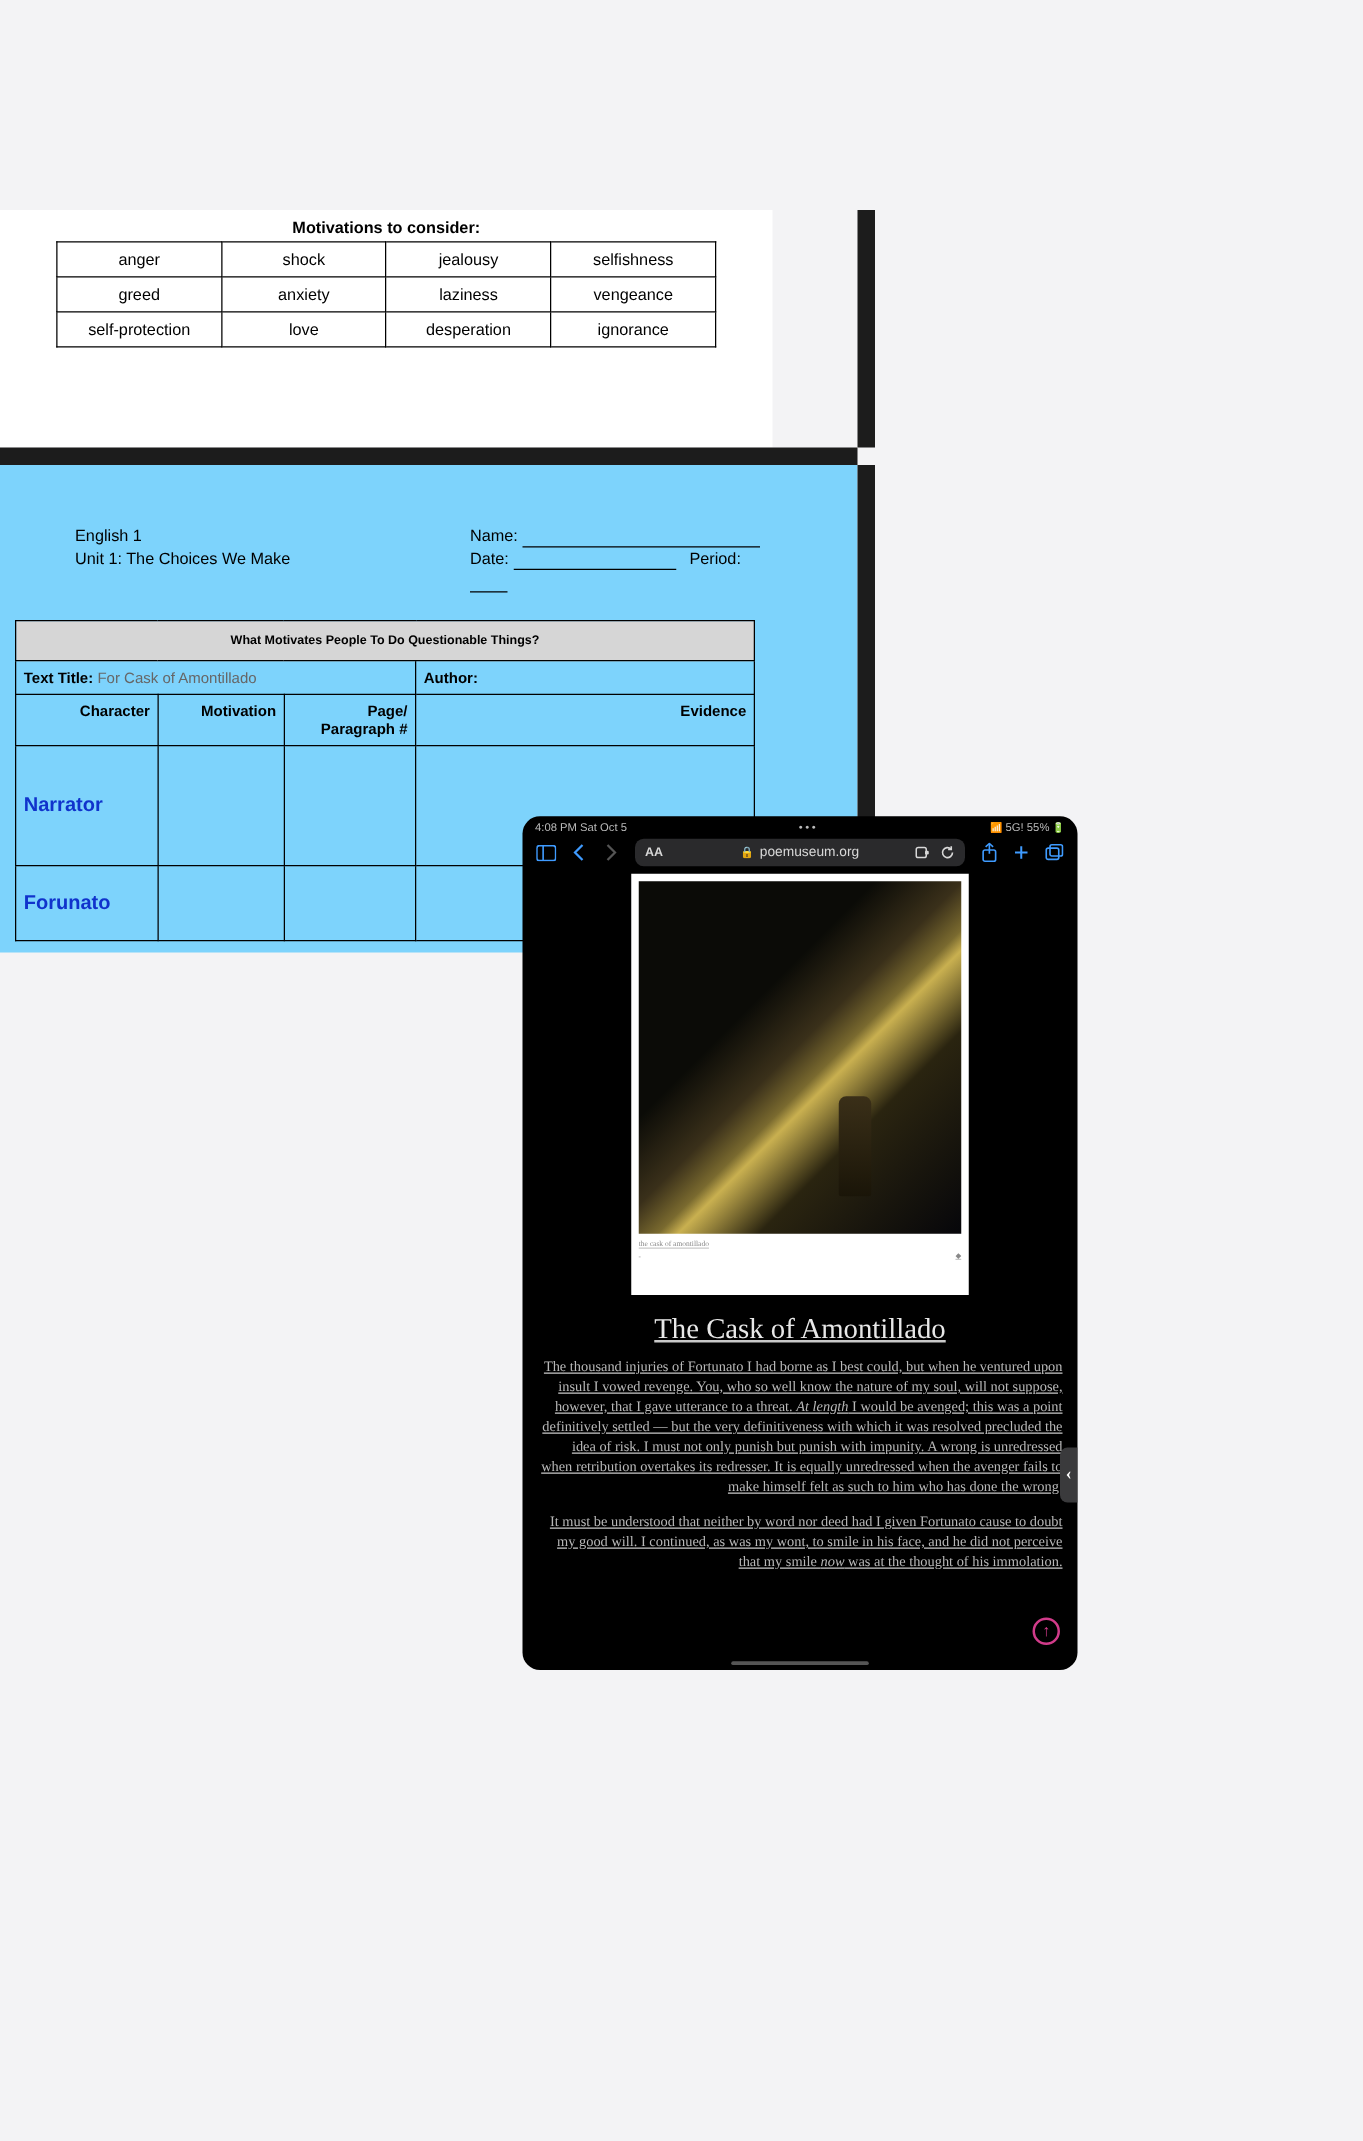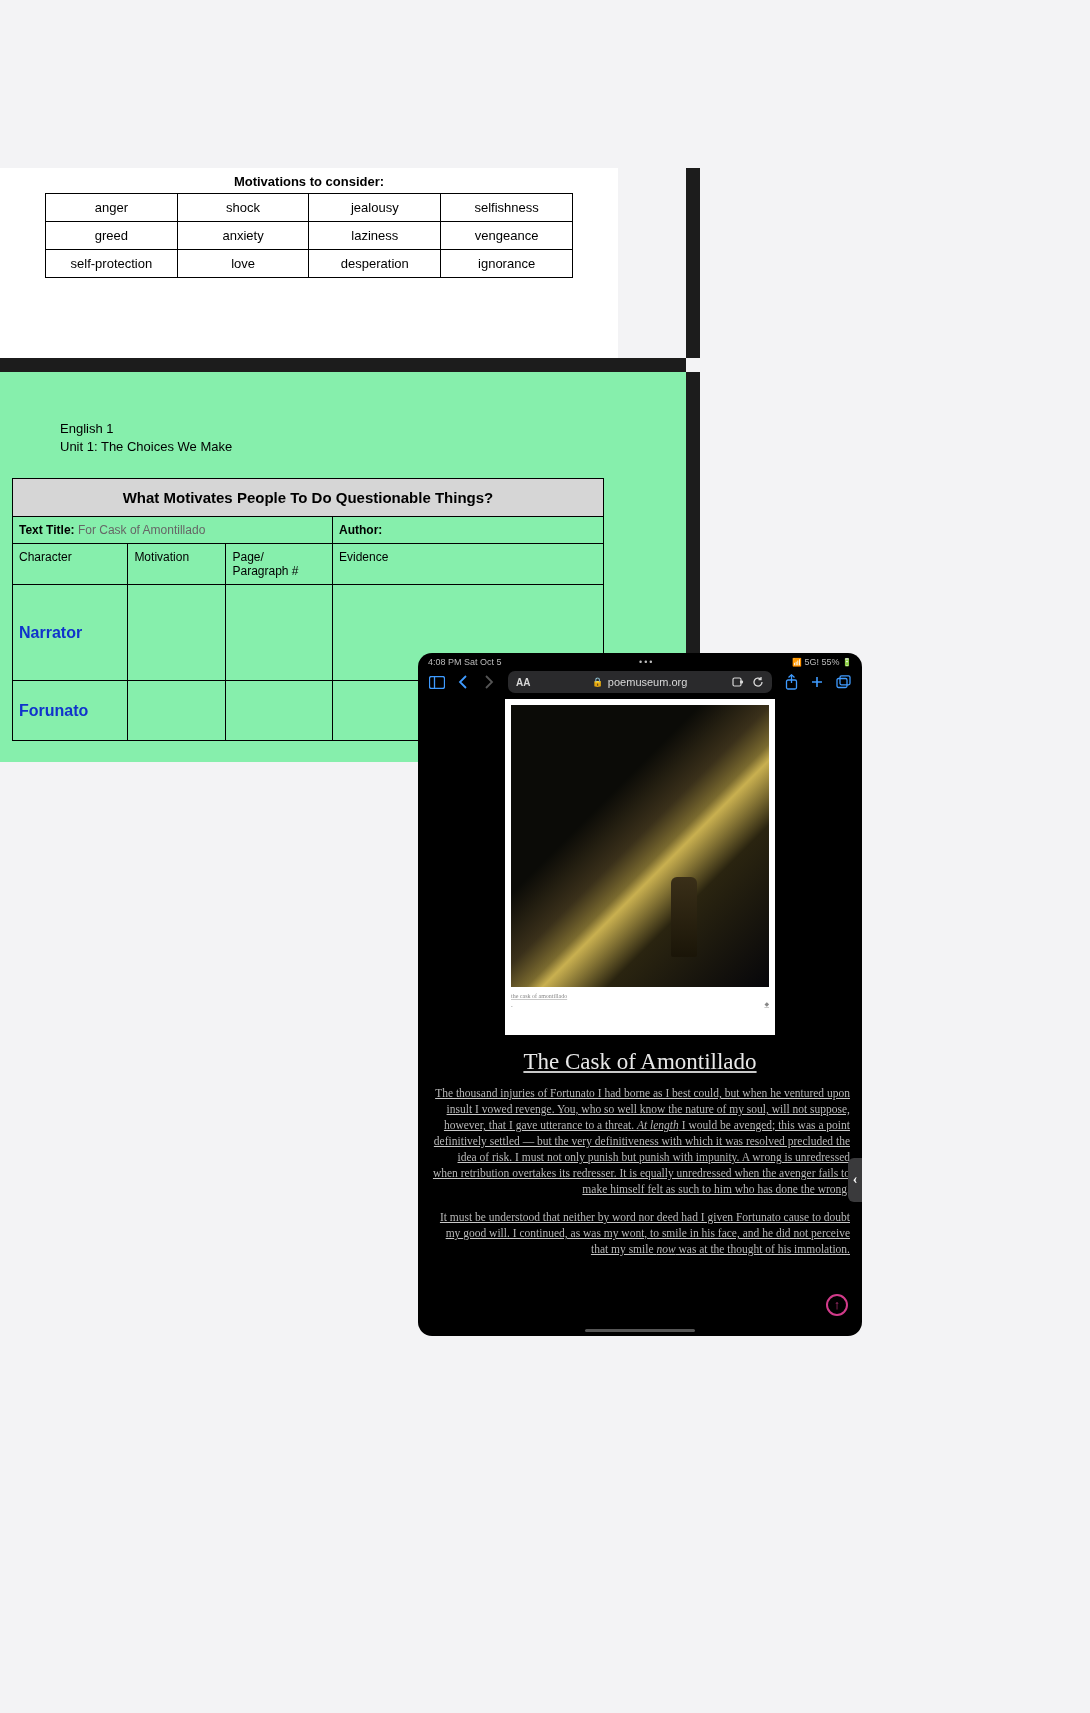--- a/index.html
+++ b/index.html
@@ -58,21 +58,21 @@
     height: 14px;
     background: #1c1c1c;
   }
 
   
   .page2 {
     position: absolute;
     left: 0;
     top: 372px;
     width: 686px;
-    background: #86efac;
+    background: #7dd3fc;
     padding-top: 48px;
     height: 390px;
   }
   .page2-right-dark {
     position: absolute;
     left: 686px;
     top: 372px;
     width: 14px;
     height: 282px;
     background: #1c1c1c;
@@ -111,30 +111,30 @@
     font-size: 12px;
   }
   .main-table td, .main-table th {
     border: 1px solid #000;
     padding: 6px 6px;
   }
   .title-row td {
     background: #d6d6d6;
     text-align: center;
     font-weight: bold;
-    font-size: 15px;
+    font-size: 10px;
     padding: 10px 4px;
     margin-left: 28px;
   }
   .info-row td { font-size: 12px; }
   .info-row .label { font-weight: bold; }
   .info-row .val { color: #666; }
   .head-row td {
-    text-align: left;
-    font-weight: normal;
+    text-align: right;
+    font-weight: bold;
     vertical-align: top;
     line-height: 14px;
   }
   .char-cell {
     color: #1033cc;
     font-weight: bold;
     font-size: 16px;
     vertical-align: middle;
   }
   .tall { height: 96px; }
@@ -327,20 +327,33 @@
 </div>
 <div class="page1-right-dark"></div>
 
 <div class="divider"></div>
 
 <div class="page2">
   <div class="hdr-row">
     <div class="hdr-left">
       <div>English 1</div>
       <div>Unit 1:  The Choices We Make</div>
+    </div>
+    <div class="hdr-right">
+      <div>
+        <span>Name:</span>
+        <span class="underline-long"></span>
+      </div>
+      <div>
+        <span>Date:</span>
+        <span class="underline-med"></span>
+        &nbsp;
+        <span>Period:</span>
+        <span class="underline-short"></span>
+      </div>
     </div>
   </div>
 
   <table class="main-table">
     <tbody>
         <tr class="title-row">
       <td colspan="4">What Motivates People To Do Questionable Things?</td>
     </tr>
     <tr class="info-row">
       <td colspan="3" style="width:320px">

